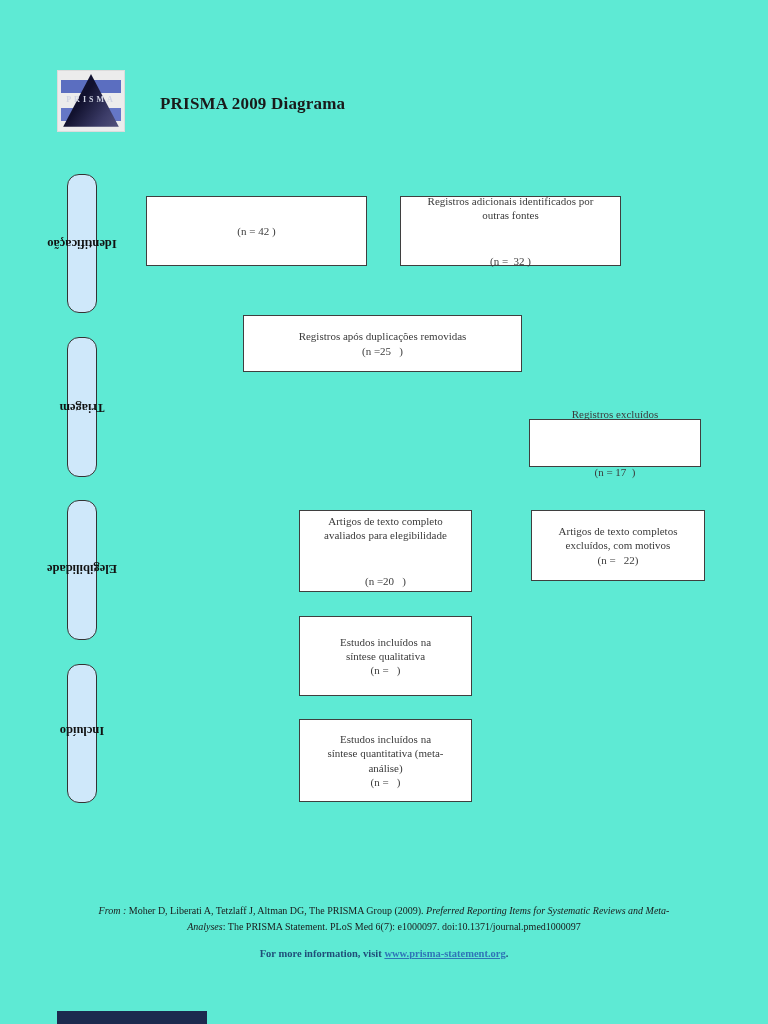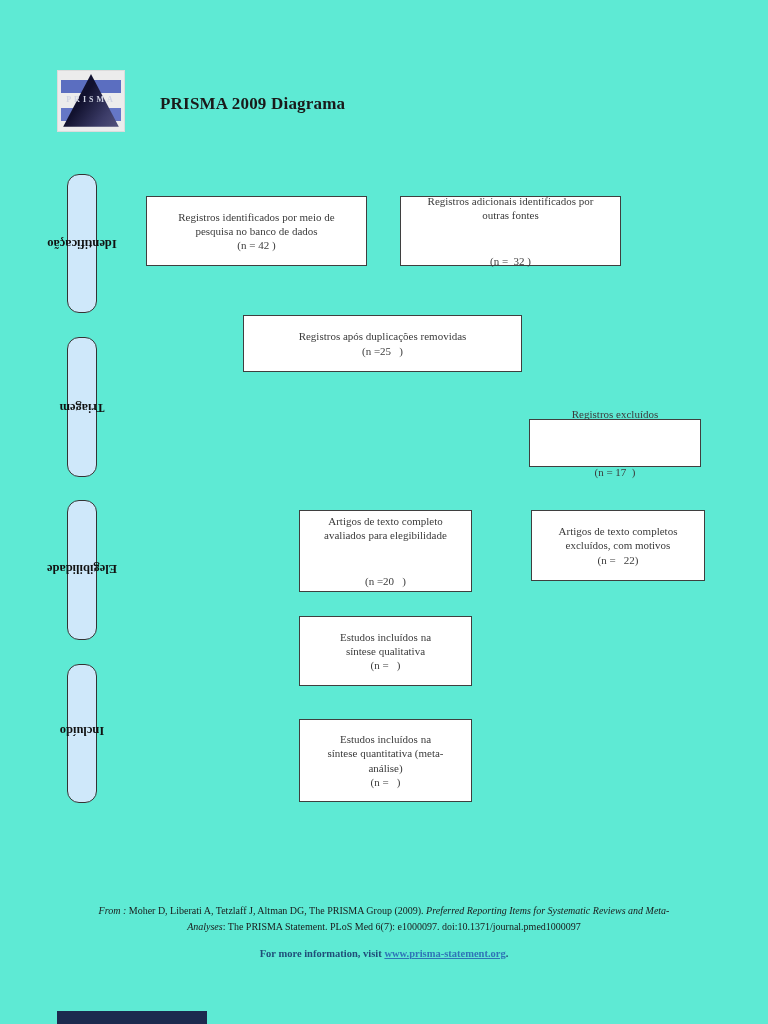--- a/index.html
+++ b/index.html
@@ -83,21 +83,20 @@
   <div class="stage-bar" style="top:337px;height:140px;"></div>
   <div class="stage-bar" style="top:500px;height:140px;"></div>
   <div class="stage-bar" style="top:664px;height:139px;"></div>
 
   <div class="stage-label" style="top:243px;">Identificação</div>
   <div class="stage-label" style="top:407px;">Triagem</div>
   <div class="stage-label" style="top:568px;">Elegibilidade</div>
   <div class="stage-label" style="top:730px;">Incluído</div>
 
   <div class="fbox" style="left:146px;top:196px;width:221px;height:70px;padding:3px 16px;">
-    <div class="box-text">Registros identificados por meio de pesquisa no banco de dados</div>
     <div class="box-n">(n = 42 )</div>
   </div>
 
   <div class="fbox" style="left:400px;top:196px;width:221px;height:70px;padding:3px 16px;gap:32px;">
     <div class="box-text">Registros adicionais identificados por outras fontes</div>
     <div class="box-n">(n =  32 )</div>
   </div>
 
   <div class="fbox" style="left:243px;top:315px;width:279px;height:57px;">
     <div class="box-text">Registros após duplicações removidas</div>
@@ -113,21 +112,21 @@
   <div class="fbox" style="left:299px;top:510px;width:173px;height:82px;padding:3px 18px;gap:32px;">
     <div class="box-text">Artigos de texto completo avaliados para elegibilidade</div>
     <div class="box-n">(n =20   )</div>
   </div>
 
   <div class="fbox" style="left:531px;top:510px;width:174px;height:71px;">
     <div class="box-text">Artigos de texto completos excluídos, com motivos</div>
     <div class="box-n">(n =   22)</div>
   </div>
 
-  <div class="fbox" style="left:299px;top:616px;width:173px;height:70px;">
+  <div class="fbox" style="left:299px;top:616px;width:173px;height:80px;">
     <div class="box-text">Estudos incluídos na síntese qualitativa</div>
     <div class="box-n">(n =   )</div>
   </div>
 
   <div class="fbox" style="left:299px;top:719px;width:173px;height:83px;">
     <div class="box-text">Estudos incluídos na síntese quantitativa (meta-análise)</div>
     <div class="box-n">(n =   )</div>
   </div>
 
   <div class="citation"><span class="it">From :  </span><span>Moher D, Liberati A, Tetzlaff J, Altman DG, The PRISMA Group (2009). </span><span class="it">Preferred Reporting Items for Systematic Reviews and Meta-Analyses</span><span>: The PRISMA Statement. PLoS Med 6(7): e1000097. doi:10.1371/journal.pmed1000097</span></div>

